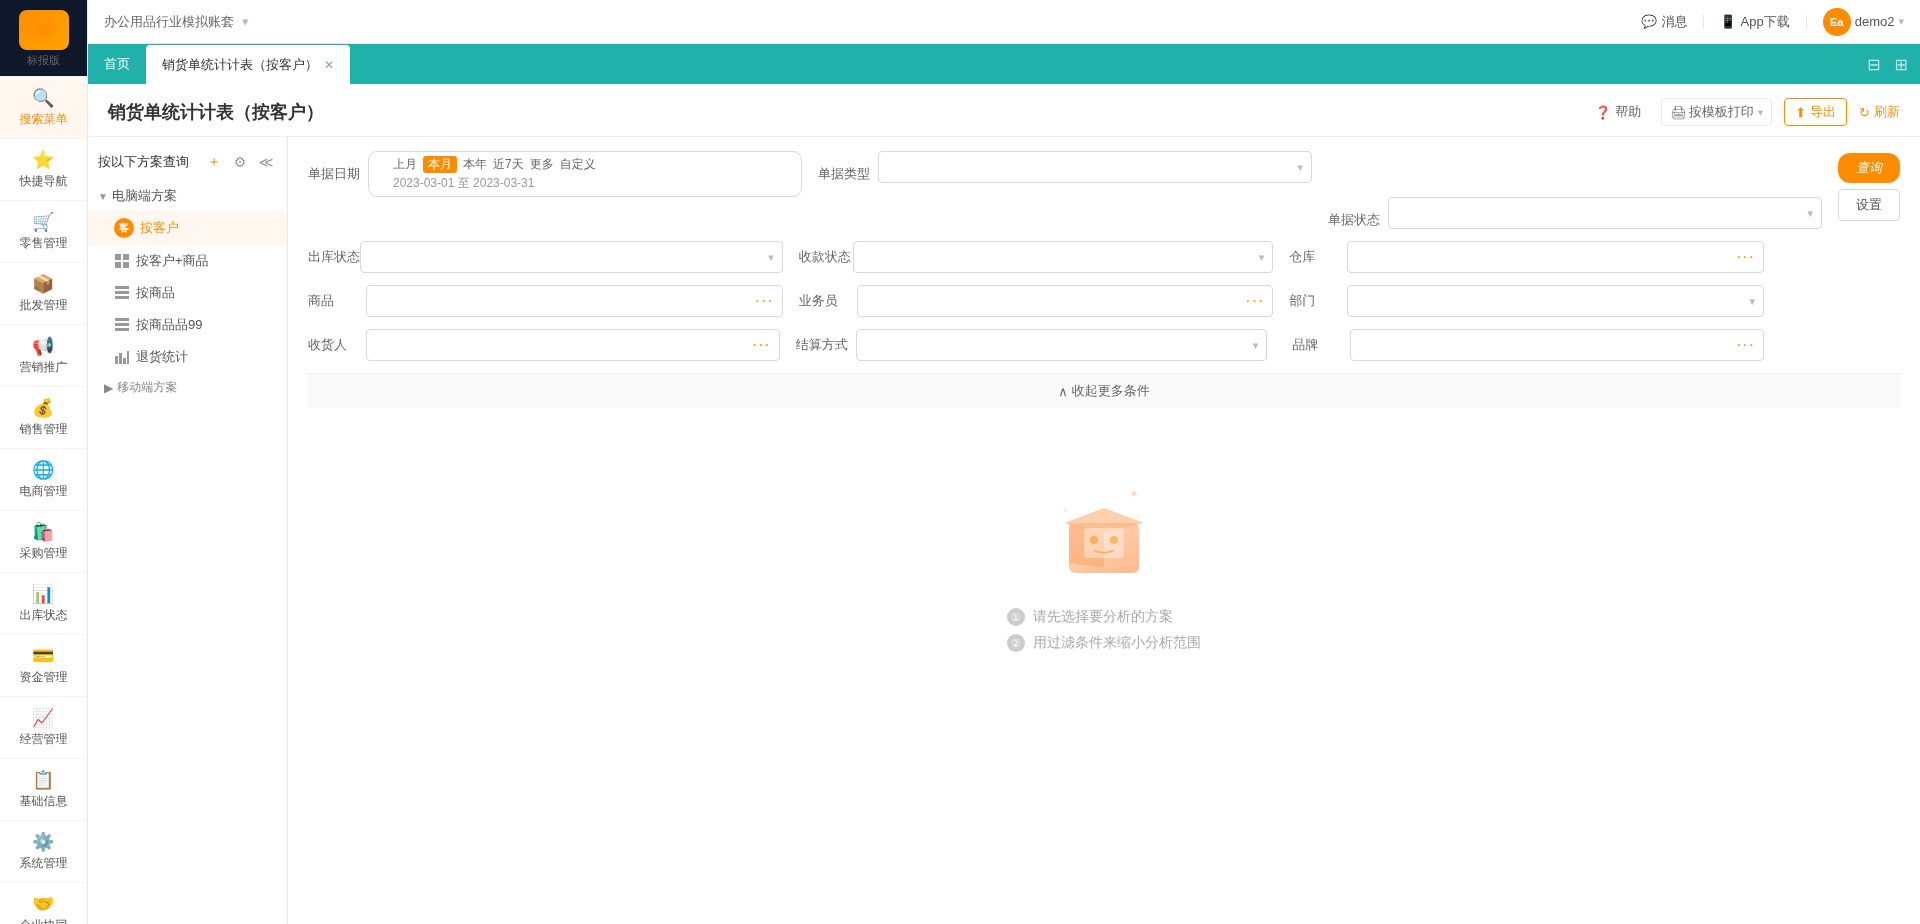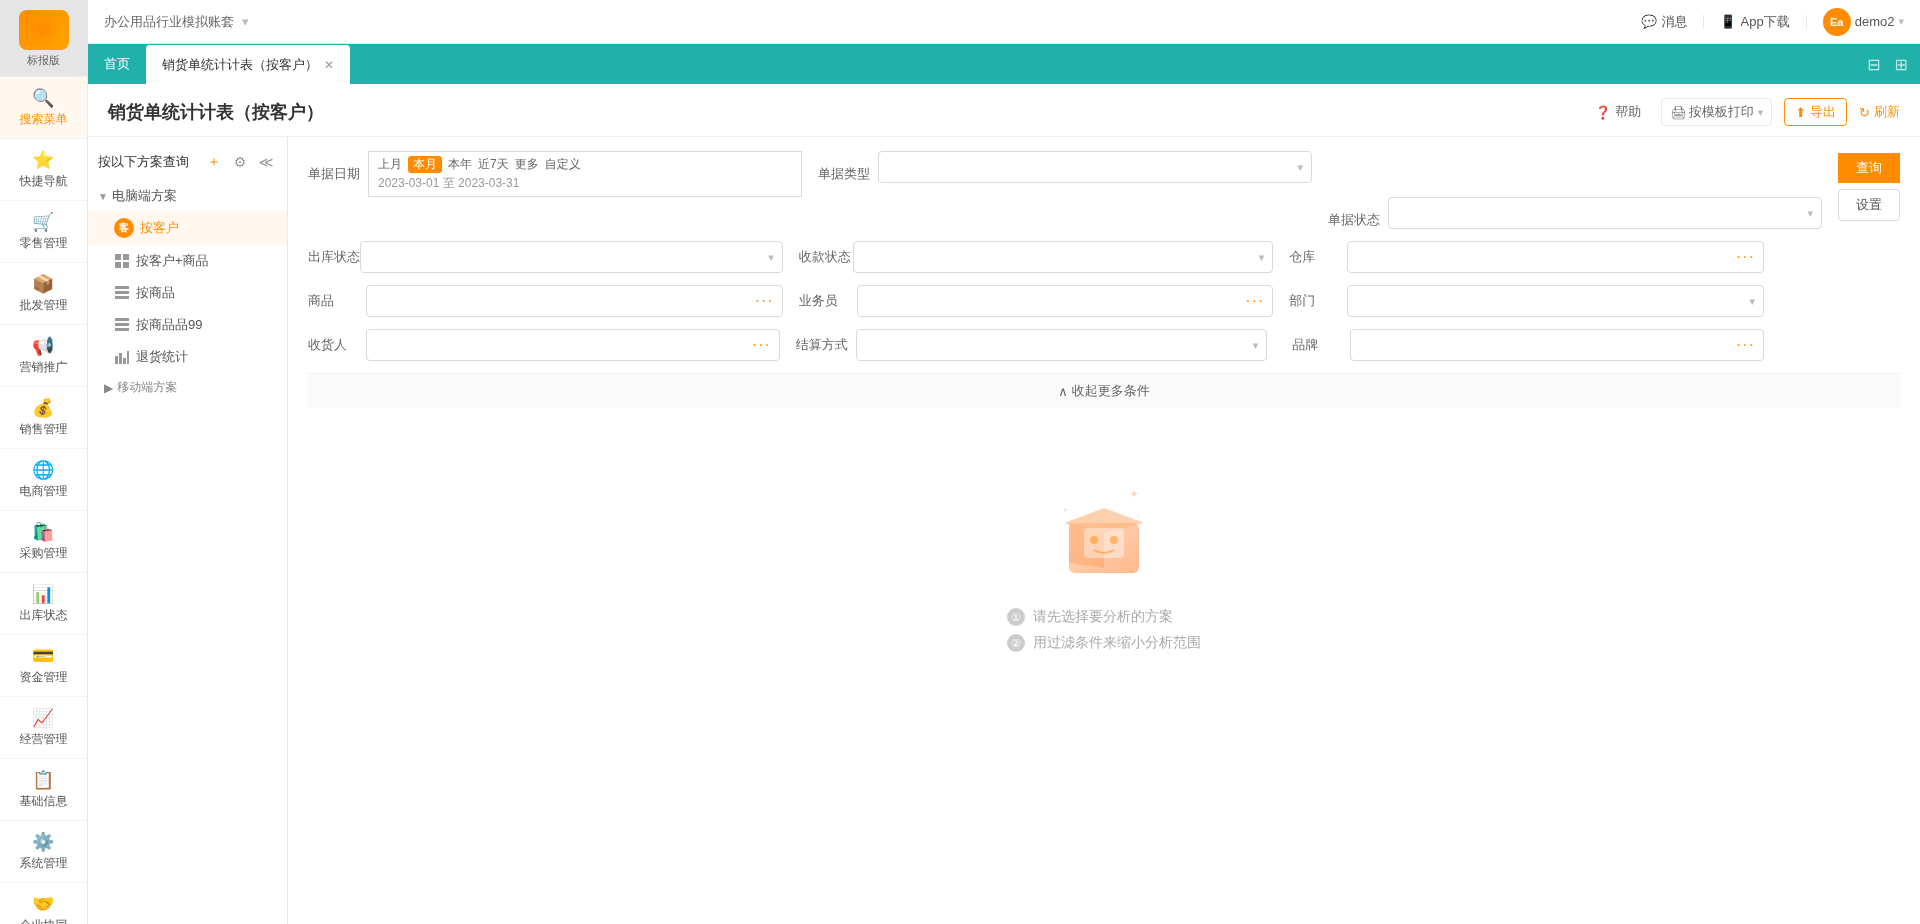--- a/index.html
+++ b/index.html
@@ -1,20 +1,20 @@
 <!DOCTYPE html>
 <html><head>
   <meta charset="utf-8">
   <style>
     * { box-sizing: border-box; margin: 0; padding: 0; }
     body { font-family: 'Microsoft YaHei', Arial, sans-serif; font-size: 13px; background: #f0f2f5; color: #333; height: 924px; overflow: hidden; display: flex; }
 
     
     .sidebar { width: 88px; background: #fff; display: flex; flex-direction: column; border-right: 1px solid #e8e8e8; height: 924px; overflow-y: auto; flex-shrink: 0; }
-    .sidebar-logo { display: flex; flex-direction: column; align-items: center; padding: 10px 0 8px; background: #e5e5e5; border-bottom: 1px solid #f0f0f0; }
+    .sidebar-logo { display: flex; flex-direction: column; align-items: center; padding: 10px 0 8px; background: #0f172a; border-bottom: 1px solid #f0f0f0; }
     .logo-img { width: 50px; height: 40px; background: linear-gradient(135deg, #ff8c00, #ffa500); border-radius: 8px; display: flex; align-items: center; justify-content: center; color: #fff; font-size: 10px; font-weight: bold; }
     .logo-text { font-size: 11px; color: #666; margin-top: 3px; }
     .sidebar-item { display: flex; flex-direction: column; align-items: center; padding: 10px 0; cursor: pointer; color: #555; font-size: 12px; border-bottom: 1px solid #f5f5f5; }
     .sidebar-item .icon { font-size: 18px; margin-bottom: 2px; }
     .search-menu { background: #fff7f0; color: #ff8c00; }
 
     
     .main { flex: 1; display: flex; flex-direction: column; height: 924px; overflow: hidden; }
 
     
@@ -68,21 +68,21 @@
     .filter-label { color: #666; font-size: 13px; white-space: nowrap; flex-shrink: 0; min-width: 50px; }
     .filter-control-select { flex: 1; display: flex; align-items: center; justify-content: space-between; border: 1px solid #d9d9d9; border-radius: 4px; padding: 5px 8px; background: #fff; cursor: pointer; min-height: 32px; color: #999; font-size: 13px; }
     .filter-control-dots { flex: 1; display: flex; align-items: center; justify-content: space-between; border: 1px solid #d9d9d9; border-radius: 4px; padding: 5px 8px; background: #fff; cursor: pointer; min-height: 32px; color: #ccc; font-size: 13px; }
     .chevron-down { color: #bbb; font-size: 11px; }
     .dots-icon { color: #ff8c00; font-size: 16px; letter-spacing: 1px; }
 
     .collapse-bar { display: flex; align-items: center; justify-content: center; padding: 8px; cursor: pointer; color: #666; font-size: 13px; gap: 4px; background: #fafafa; border-top: 1px solid #f0f0f0; margin: 4px 0 0; }
 
     
     .filter-buttons { display: flex; flex-direction: column; gap: 6px; justify-content: flex-start; padding-top: 2px; }
-    .btn-search { background: #ff8c00; color: #fff; border: none; border-radius: 0; padding: 6px 18px; font-size: 13px; cursor: pointer; }
+    .btn-search { background: #ff8c00; color: #fff; border: none; border-radius: 12px; padding: 6px 18px; font-size: 13px; cursor: pointer; font-style: italic; }
     .btn-settings { background: #fff; color: #555; border: 1px solid #d9d9d9; border-radius: 4px; padding: 6px 14px; font-size: 13px; cursor: pointer; }
 
     
     .empty-state { display: flex; flex-direction: column; align-items: center; justify-content: center; padding: 60px 20px; color: #999; }
     .empty-icon { width: 120px; height: 120px; margin-bottom: 20px; }
     .empty-tips { display: flex; flex-direction: column; gap: 8px; }
     .empty-tip { display: flex; align-items: center; gap: 8px; font-size: 14px; color: #aaa; }
     .tip-num { width: 18px; height: 18px; border-radius: 50%; background: #ccc; color: #fff; display: flex; align-items: center; justify-content: center; font-size: 11px; flex-shrink: 0; }
 
     .separator { width: 1px; height: 14px; background: #e8e8e8; }
@@ -313,21 +313,21 @@
               <span>移动端方案</span>
             </div>
           </div>
         </div>
 
         <div class="filter-panel">
 
           <div style="display:flex; gap:16px; margin-bottom:12px; align-items:flex-start;">
             <div style="flex:1; display:flex; align-items:center; gap:8px;">
               <span class="filter-label">单据日期</span>
-              <div style="flex:1; border:1px solid #d9d9d9; border-radius:0; padding:4px 9px; background:#fff; min-height:36px;">
+              <div style="flex:1; border:1px solid #d9d9d9; border-radius:9px; padding:4px 24px; background:#fff; min-height:36px;">
                 <div style="display:flex; gap:6px; align-items:center; margin-bottom:2px;">
                   <span style="font-size:12px; color:#666; cursor:pointer;">上月</span>
                   <span style="font-size:12px; background:#ff8c00; color:#fff; border-radius:3px; padding:0 5px; cursor:pointer;">本月</span>
                   <span style="font-size:12px; color:#666; cursor:pointer;">本年</span>
                   <span style="font-size:12px; color:#666; cursor:pointer;">近7天</span>
                   <span style="font-size:12px; color:#666; cursor:pointer;">更多</span>
                   <span style="font-size:12px; color:#666; cursor:pointer;">自定义</span>
                 </div>
                 <div style="font-size:12px; color:#999;">2023-03-01 至 2023-03-31</div>
               </div>

